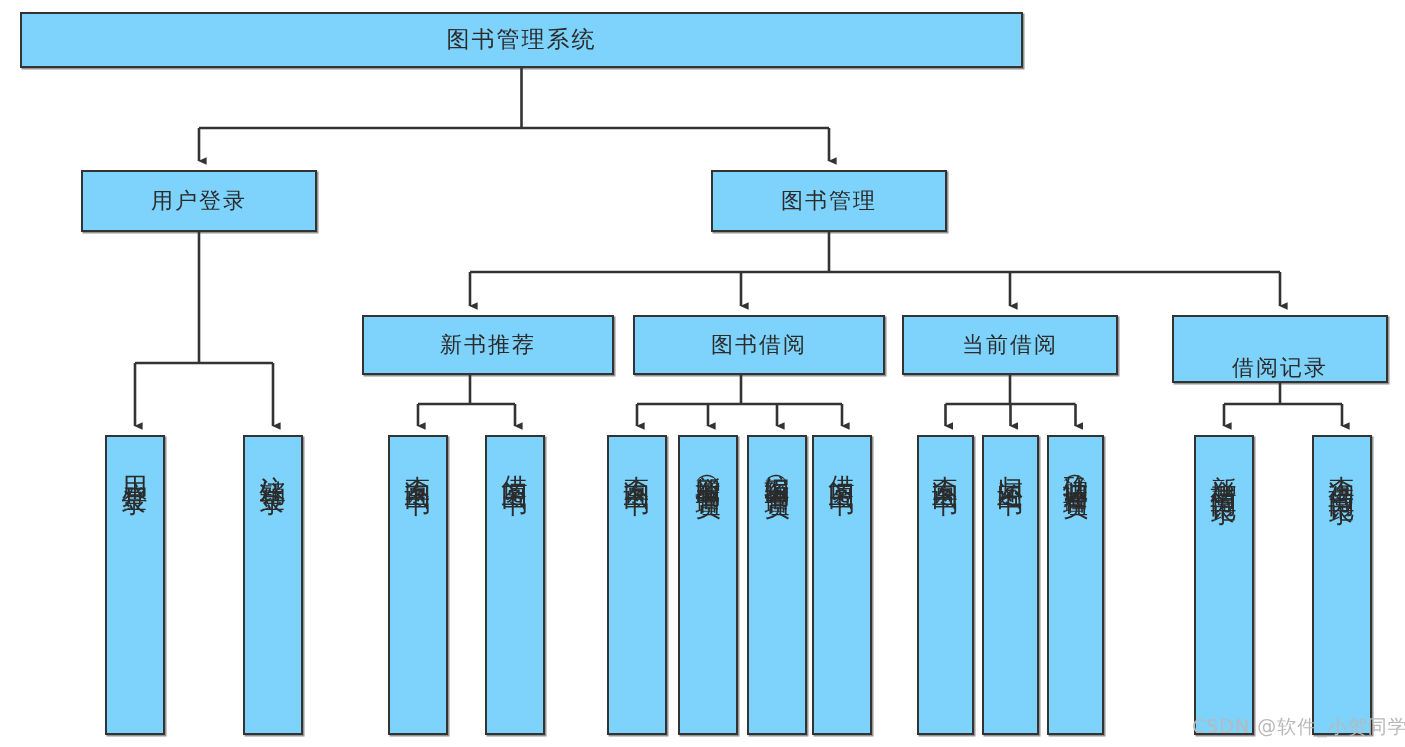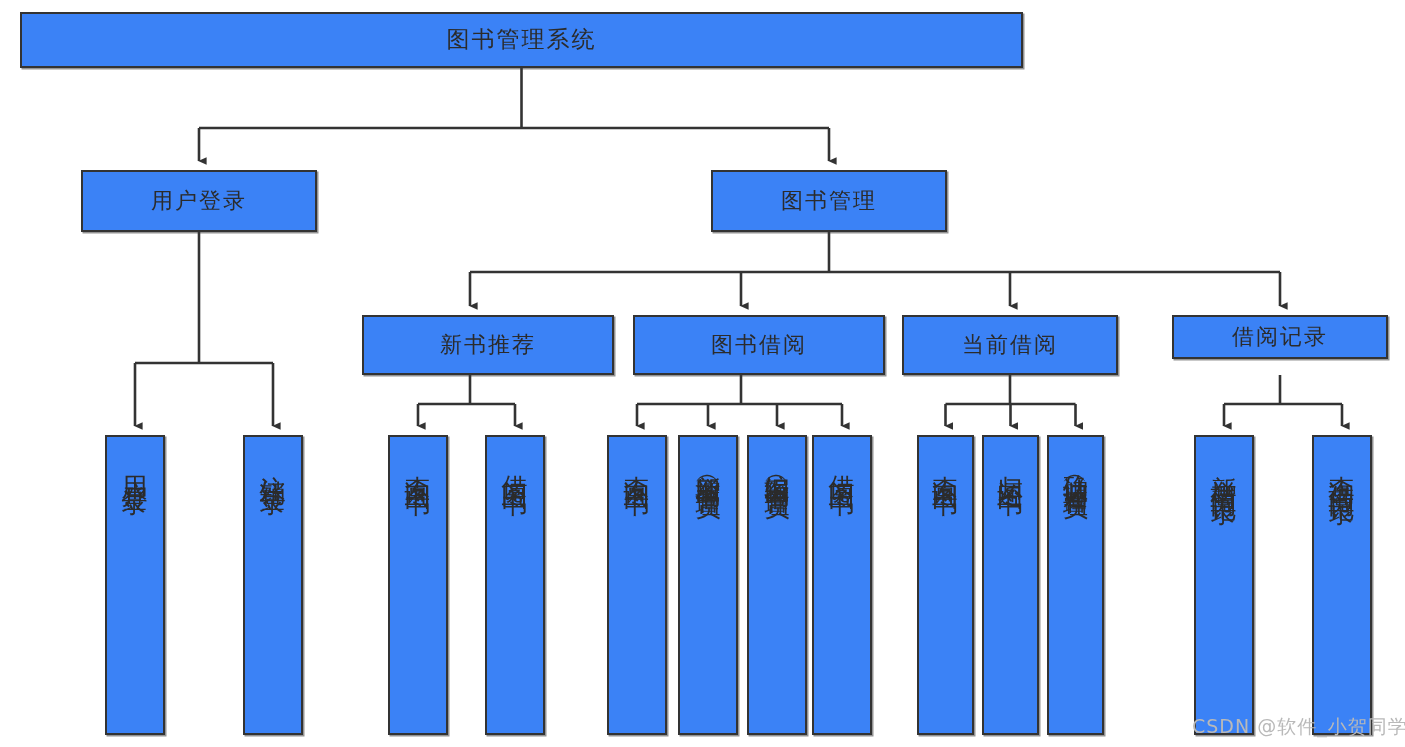--- a/index.html
+++ b/index.html
@@ -22,21 +22,21 @@
     position: absolute;
     left: 0;
     top: 0;
     width: 1405px;
     height: 747px;
     pointer-events: none;
   }
   .node {
     position: absolute;
     box-sizing: border-box;
-    background: #3b82f6;
+    background: #7dd3fc;
     border: 2px solid #333333;
     box-shadow: 1.5px 1.5px 0 rgba(60,60,60,0.55);
     display: flex;
     align-items: center;
     justify-content: center;
     color: #2b2b2b;
   }
   .node-label {
     display: block;
     text-align: center;
@@ -138,21 +138,21 @@
       </div>
       <div class="node horiz" style="left: 362px; top: 315px; width: 252px; height: 60px;">
         <span class="node-label">新书推荐</span>
       </div>
       <div class="node horiz" style="left: 633px; top: 315px; width: 252px; height: 60px;">
         <span class="node-label">图书借阅</span>
       </div>
       <div class="node horiz" style="left: 902px; top: 315px; width: 216px; height: 60px;">
         <span class="node-label">当前借阅</span>
       </div>
-      <div class="node horiz" style="left: 1172px; top: 315px; width: 216px; height: 44px;">
+      <div class="node horiz" style="left: 1172px; top: 315px; width: 216px; height: 68px; align-items: flex-end;">
         <span class="node-label">借阅记录</span>
       </div>
       <div class="node vert" style="left: 105px; top: 435px; width: 60px; height: 300px;">
         <span class="node-label">用户登录</span>
       </div>
       <div class="node vert" style="left: 243px; top: 435px; width: 60px; height: 300px;">
         <span class="node-label">注销登录</span>
       </div>
       <div class="node vert" style="left: 388px; top: 435px; width: 60px; height: 300px;">
         <span class="node-label">查询图书</span>

